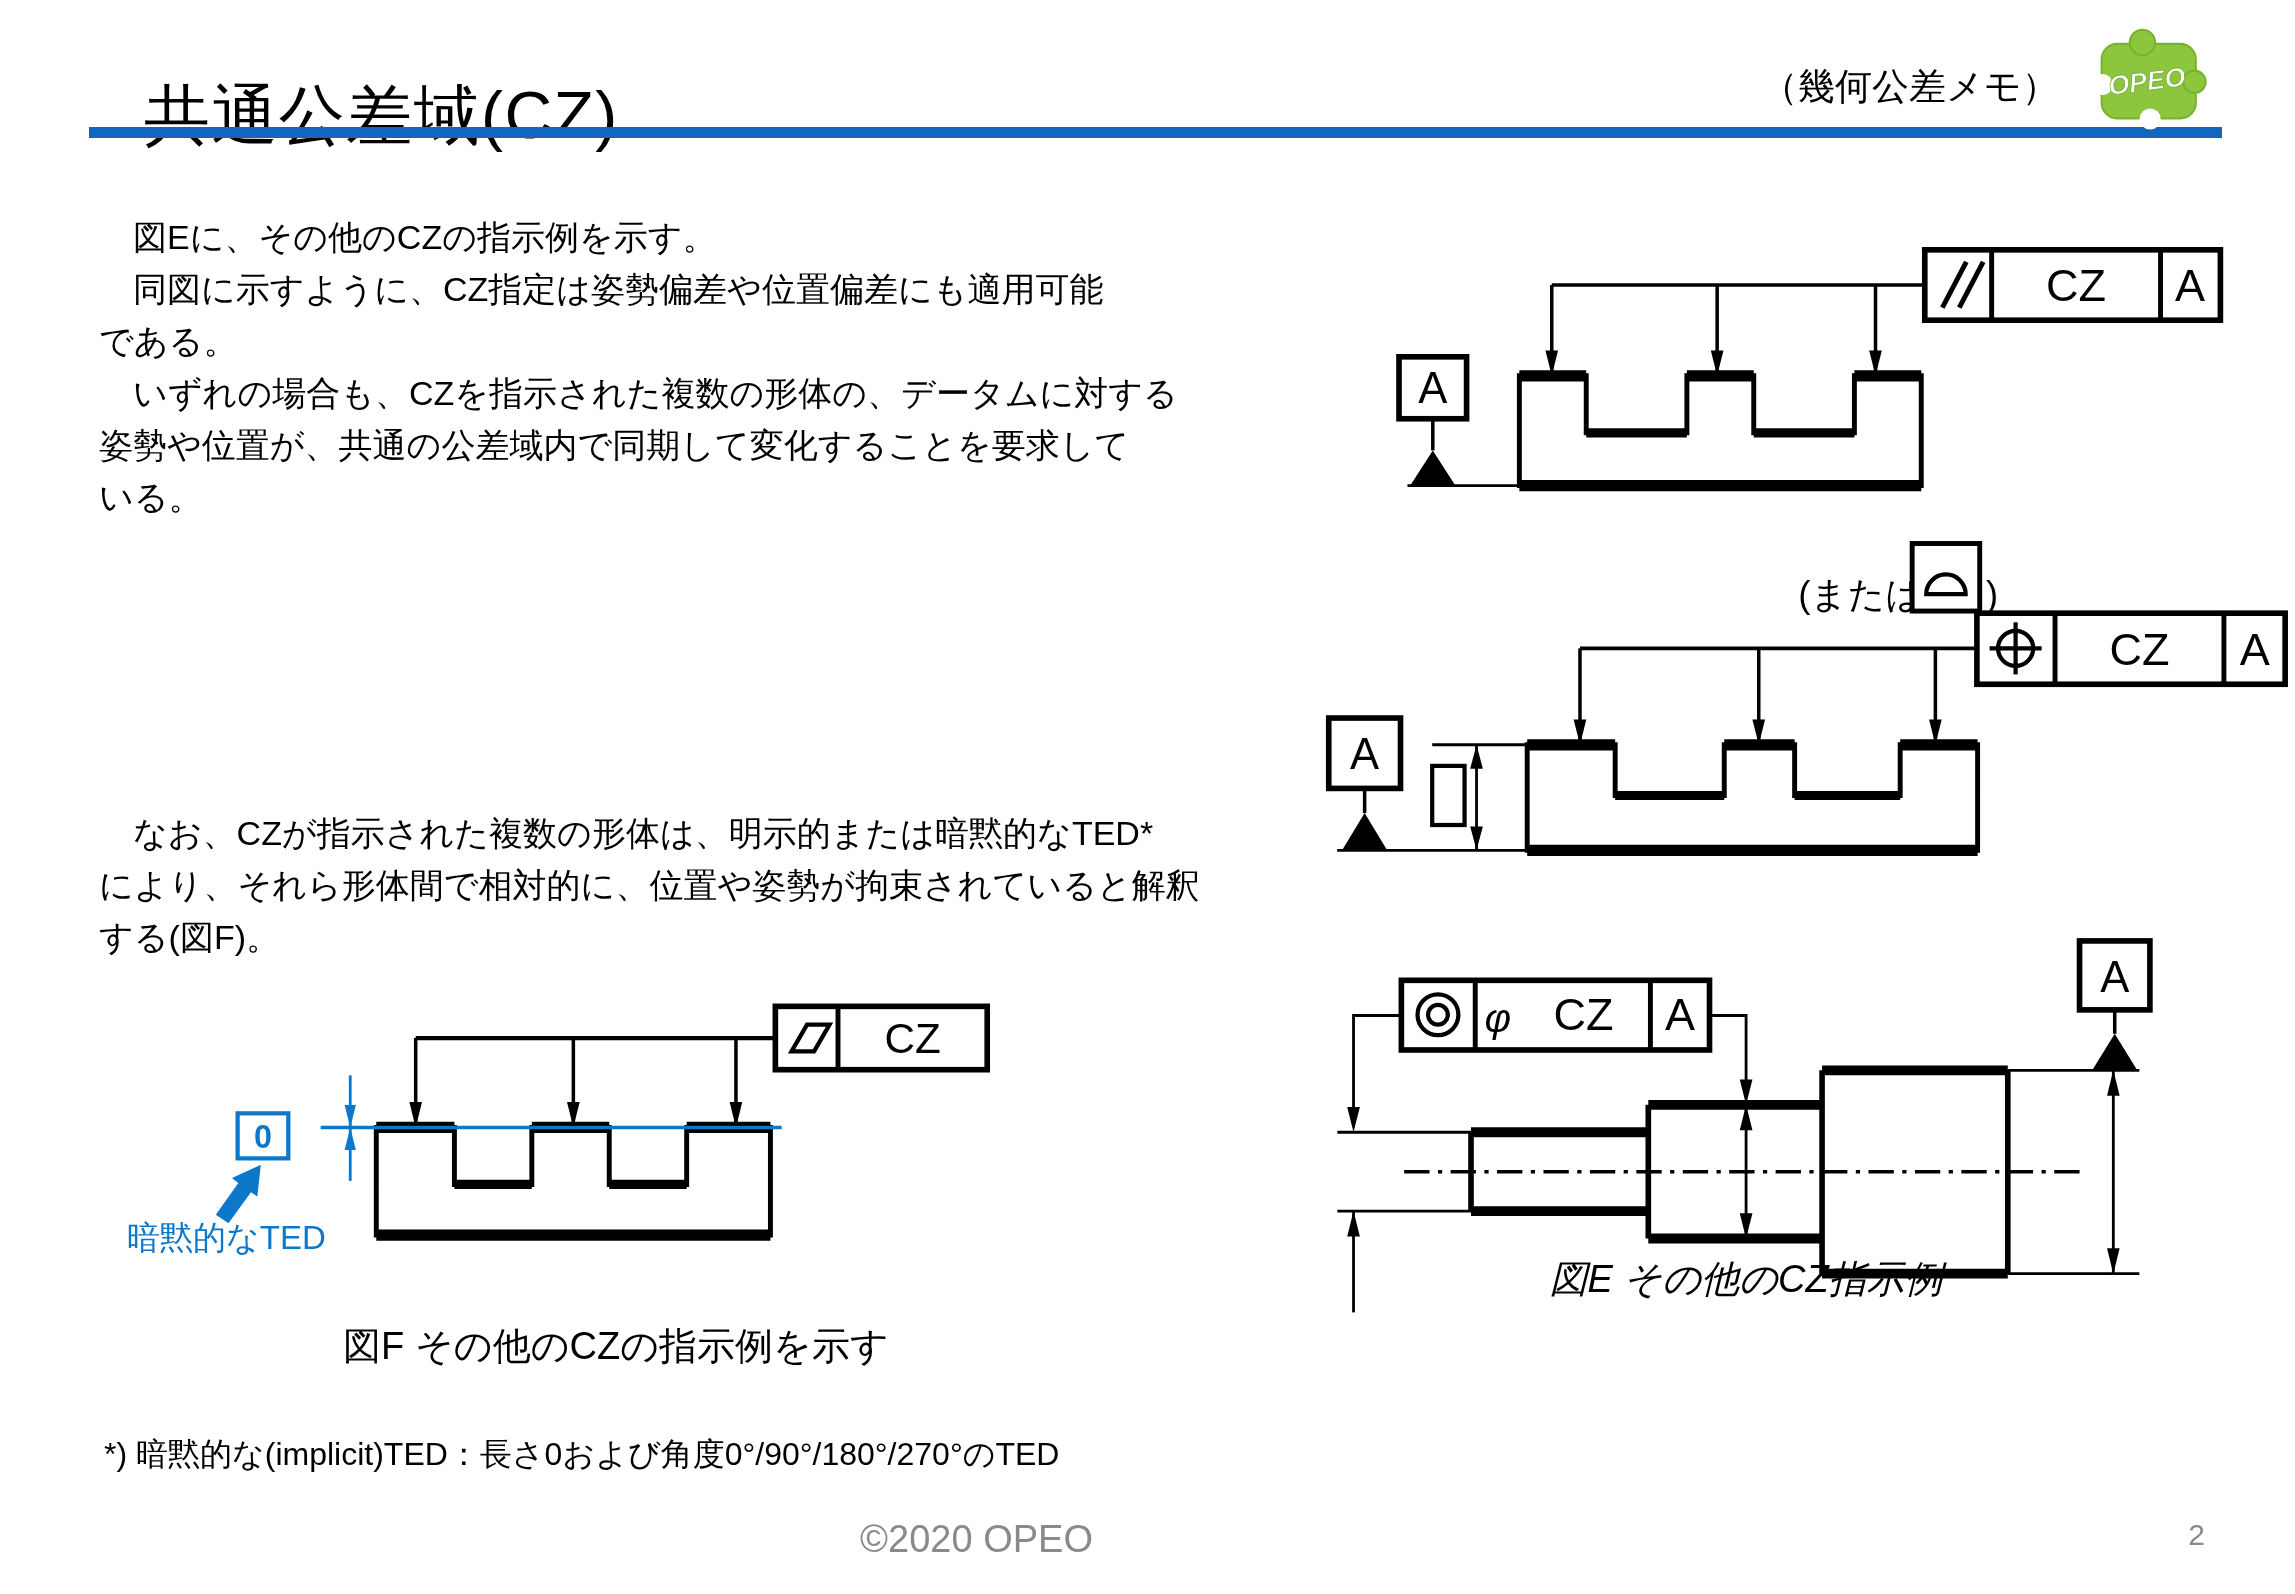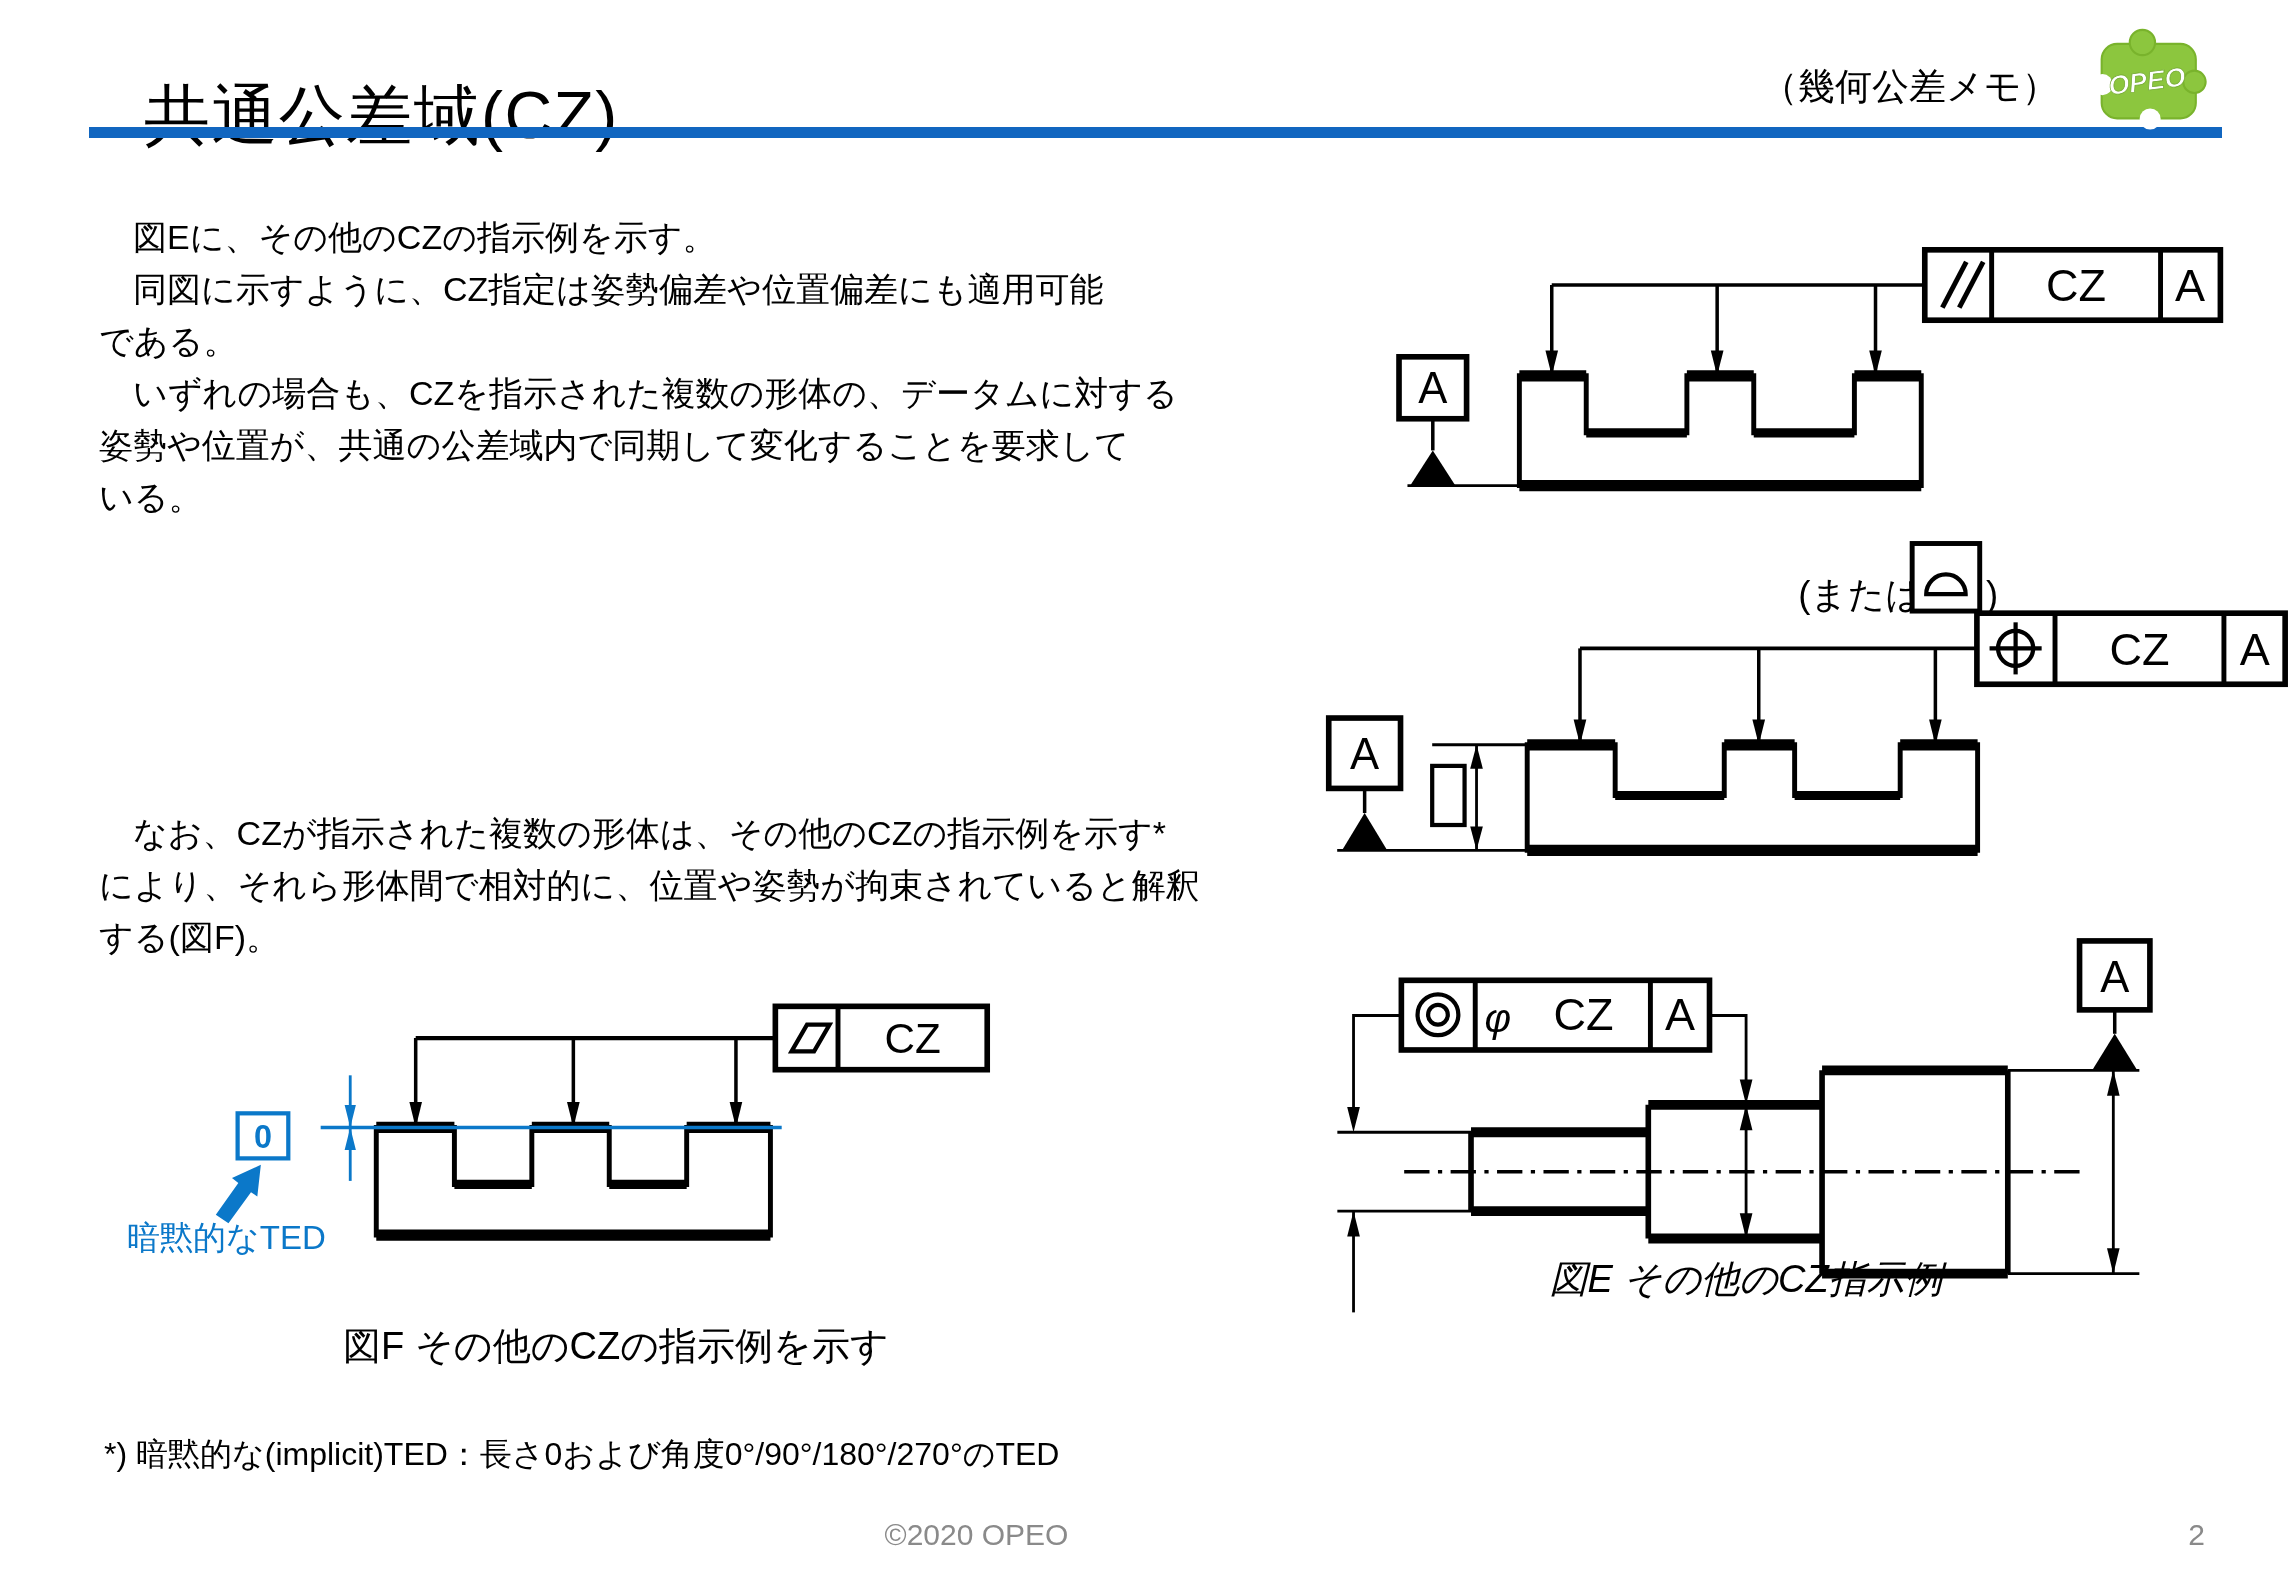--- a/index.html
+++ b/index.html
@@ -38,21 +38,21 @@
   }
   #figure-f-caption{left:264px;top:1321px;width:704px;}
   #figure-e-caption{left:1429px;top:1254px;width:634px;font-style:italic;}
   #implicit-ted-label{
     left:127px;top:1216px;
     font-size:33px;color:#0B78C9;white-space:nowrap;text-align:center;
   }
   #footnote{left:104px;top:1433px;font-size:32px;white-space:nowrap;}
   #footer-copyright{
     left:0;top:1518px;width:1953px;text-align:center;
-    font-size:30px;color:#8a8a8a;
+    font-size:38px;color:#8a8a8a;
   }
   #page-number{left:2172px;top:1518px;width:49px;text-align:center;font-size:30px;color:#8a8a8a;}
   svg text{font-family:"Liberation Sans",sans-serif;}
   .frame-text{font-size:64px;}
   .datum-text{font-size:62px;}
 </style>
 </head>
 <body>
 
 <h1 class="abs" id="page-title">共通公差域(CZ)</h1>
@@ -69,21 +69,21 @@
   </g>
   <text x="94" y="100" text-anchor="middle" font-size="38" font-weight="bold" font-style="italic" fill="#ffffff" stroke="#6FA62C" stroke-width="1" transform="rotate(-7 94 100)">OPEO</text>
 </svg>
 
 <p class="abs body-text" id="paragraph-1">　図Eに、その他のCZの指示例を示す。
 　同図に示すように、CZ指定は姿勢偏差や位置偏差にも適用可能
 である。
 　いずれの場合も、CZを指示された複数の形体の、データムに対する
 姿勢や位置が、共通の公差域内で同期して変化することを要求して
 いる。</p>
-<p class="abs body-text" id="paragraph-2">　なお、CZが指示された複数の形体は、その他のCZの指示例を示す*
+<p class="abs body-text" id="paragraph-2">　なお、CZが指示された複数の形体は、明示的または暗黙的なTED*
 により、それら形体間で相対的に、位置や姿勢が拘束されていると解釈
 する(図F)。</p>
 
 <svg class="abs" style="left:1323px;top:232px" width="972" height="282" viewBox="1880 330 1381 400">
   <g stroke="#000" fill="none">
     <polyline points="2735,405 2205,405" stroke-width="5"></polyline>
     <line x1="2205" y1="405" x2="2205" y2="528" stroke-width="5"></line>
     <line x1="2440" y1="405" x2="2440" y2="528" stroke-width="5"></line>
     <line x1="2665" y1="405" x2="2665" y2="528" stroke-width="5"></line>
   </g>

